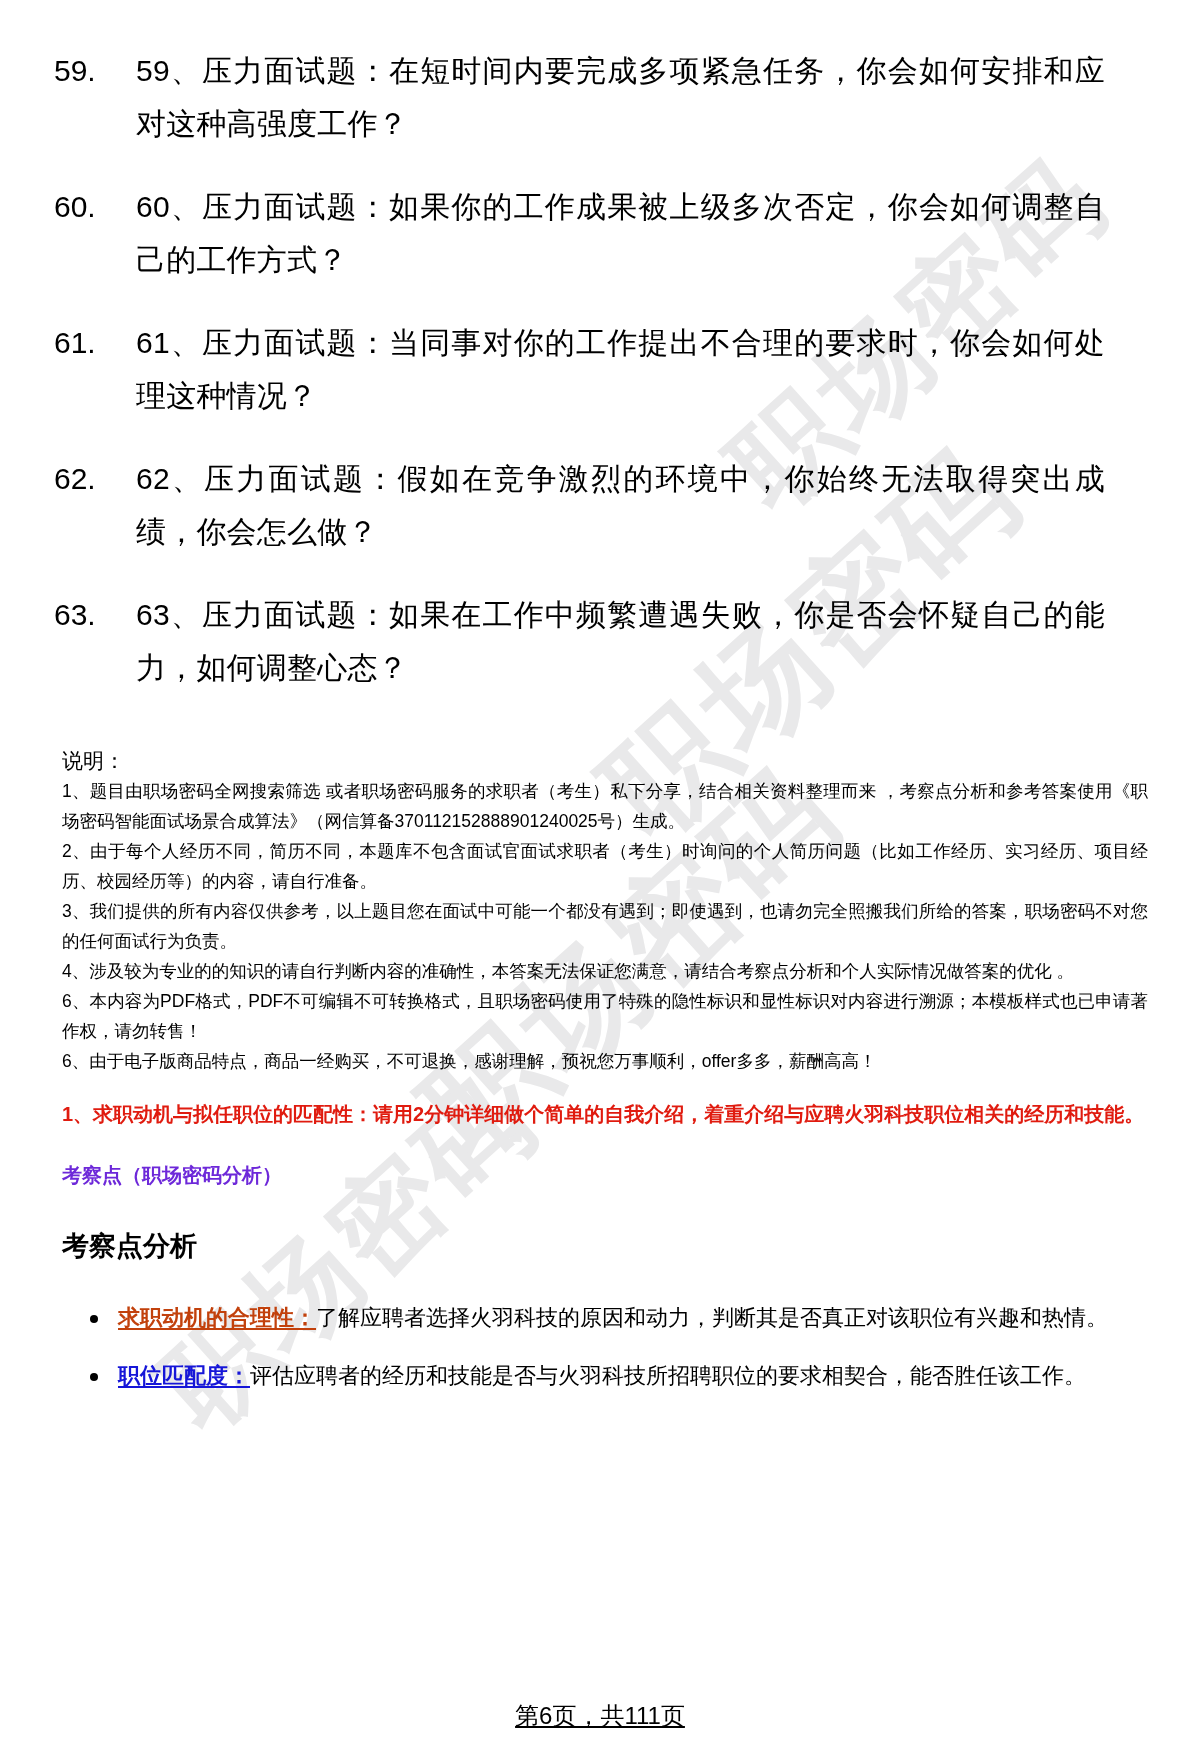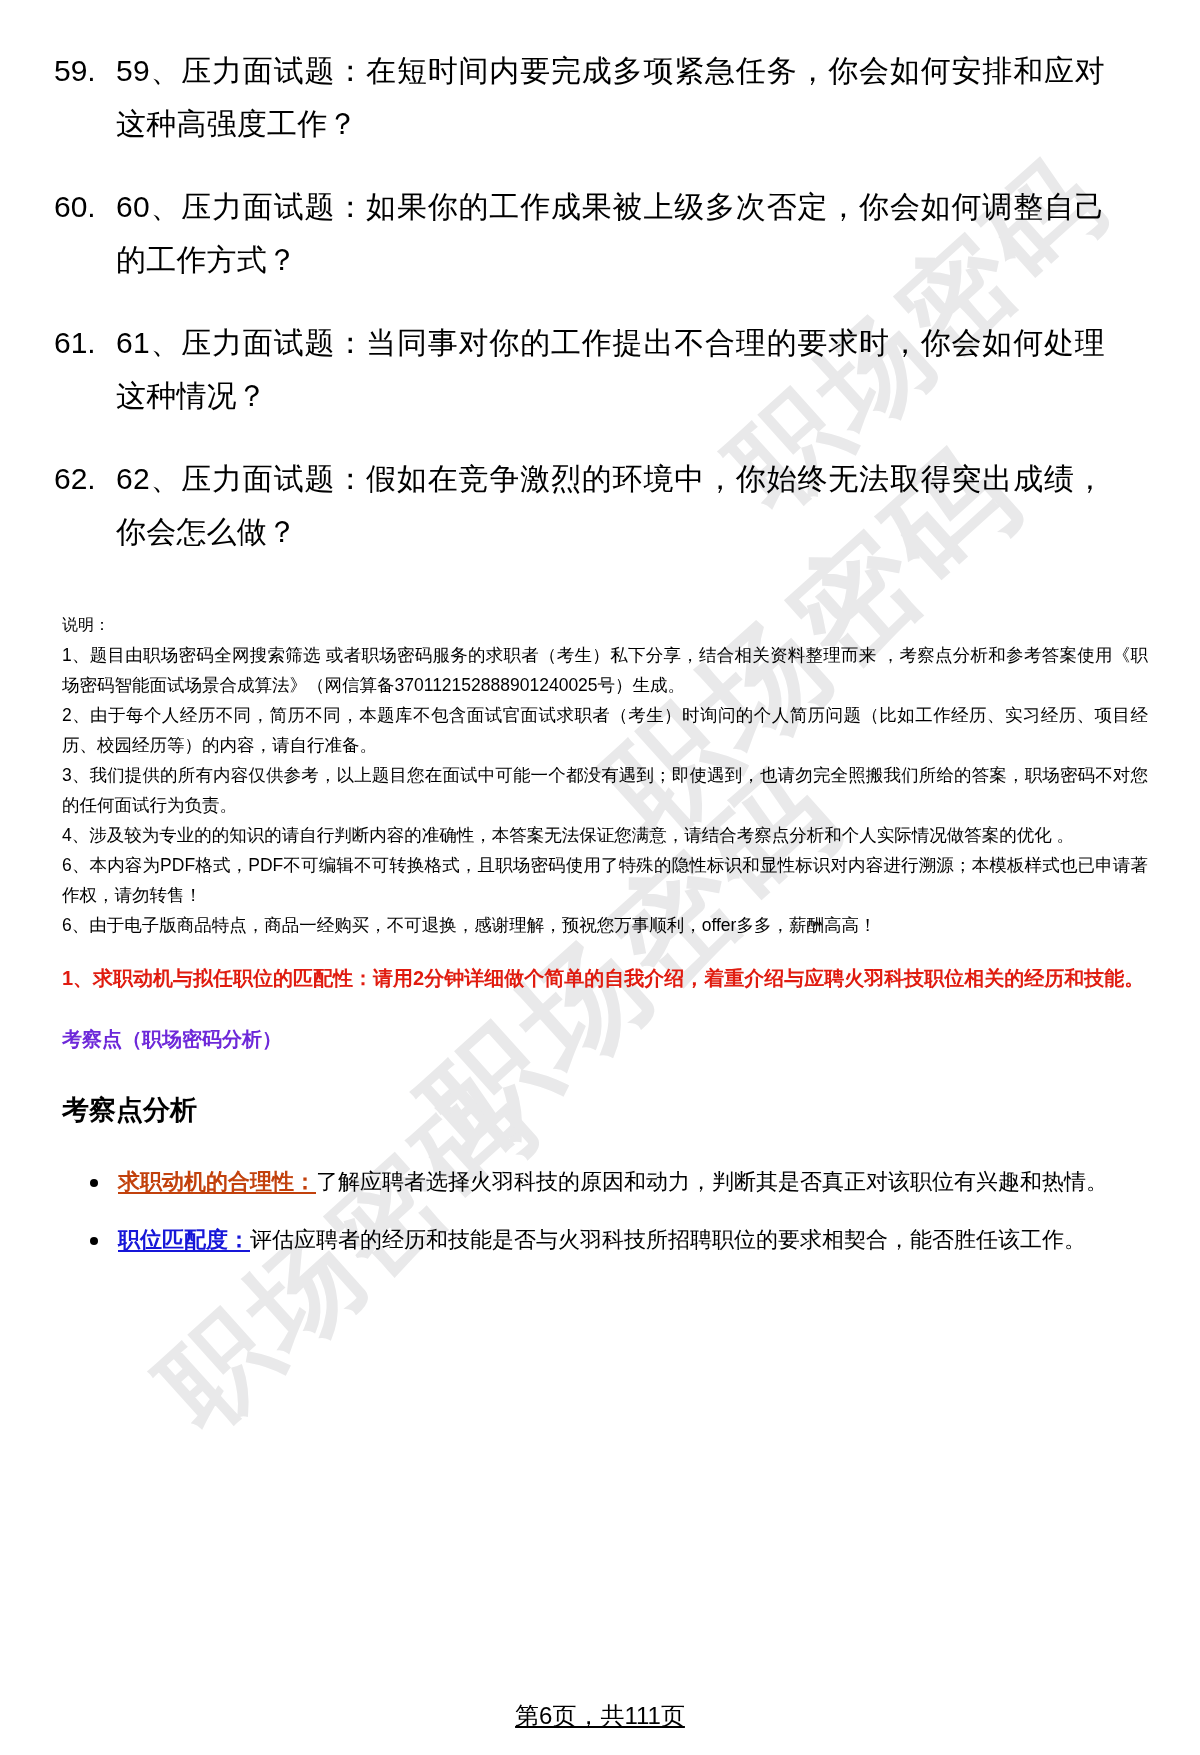--- a/index.html
+++ b/index.html
@@ -69,28 +69,29 @@
     padding-left: 4px;
     box-sizing: border-box;
   }
   .q-text {
     flex: 1 1 auto;
     font-size: 30px;
     line-height: 53px;
     color: #000;
     letter-spacing: 0.2px;
     text-align: justify;
+    margin-left: 20px;
   }
 
   
   .notes {
     padding: 22px 52px 0 62px;
   }
   .notes-title {
-    font-size: 16px;
+    font-size: 21px;
     line-height: 30px;
     color: #000;
   }
   .note-line {
     font-size: 17.5px;
     line-height: 30px;
     color: #000;
     text-align: justify;
     text-justify: inter-ideograph;
   }
@@ -192,20 +193,24 @@
         <span class="q-num">60.</span>
         <span class="q-text">60、压力面试题：如果你的工作成果被上级多次否定，你会如何调整自己的工作方式？</span>
       </li>
       <li class="q-item">
         <span class="q-num">61.</span>
         <span class="q-text">61、压力面试题：当同事对你的工作提出不合理的要求时，你会如何处理这种情况？</span>
       </li>
       <li class="q-item">
         <span class="q-num">62.</span>
         <span class="q-text">62、压力面试题：假如在竞争激烈的环境中，你始终无法取得突出成绩，你会怎么做？</span>
+      </li>
+      <li class="q-item">
+        <span class="q-num">63.</span>
+        <span class="q-text">63、压力面试题：如果在工作中频繁遭遇失败，你是否会怀疑自己的能力，如何调整心态？</span>
       </li>
     </ol>
 
     <div class="notes">
       <div class="notes-title">说明：</div>
       <div class="note-line">1、题目由职场密码全网搜索筛选 或者职场密码服务的求职者（考生）私下分享，结合相关资料整理而来 ，考察点分析和参考答案使用《职场密码智能面试场景合成算法》（网信算备370112152888901240025号）生成。</div>
       <div class="note-line">2、由于每个人经历不同，简历不同，本题库不包含面试官面试求职者（考生）时询问的个人简历问题（比如工作经历、实习经历、项目经历、校园经历等）的内容，请自行准备。</div>
       <div class="note-line">3、我们提供的所有内容仅供参考，以上题目您在面试中可能一个都没有遇到；即使遇到，也请勿完全照搬我们所给的答案，职场密码不对您的任何面试行为负责。</div>
       <div class="note-line">4、涉及较为专业的的知识的请自行判断内容的准确性，本答案无法保证您满意，请结合考察点分析和个人实际情况做答案的优化 。</div>
       <div class="note-line">6、本内容为PDF格式，PDF不可编辑不可转换格式，且职场密码使用了特殊的隐性标识和显性标识对内容进行溯源；本模板样式也已申请著作权，请勿转售！</div>

